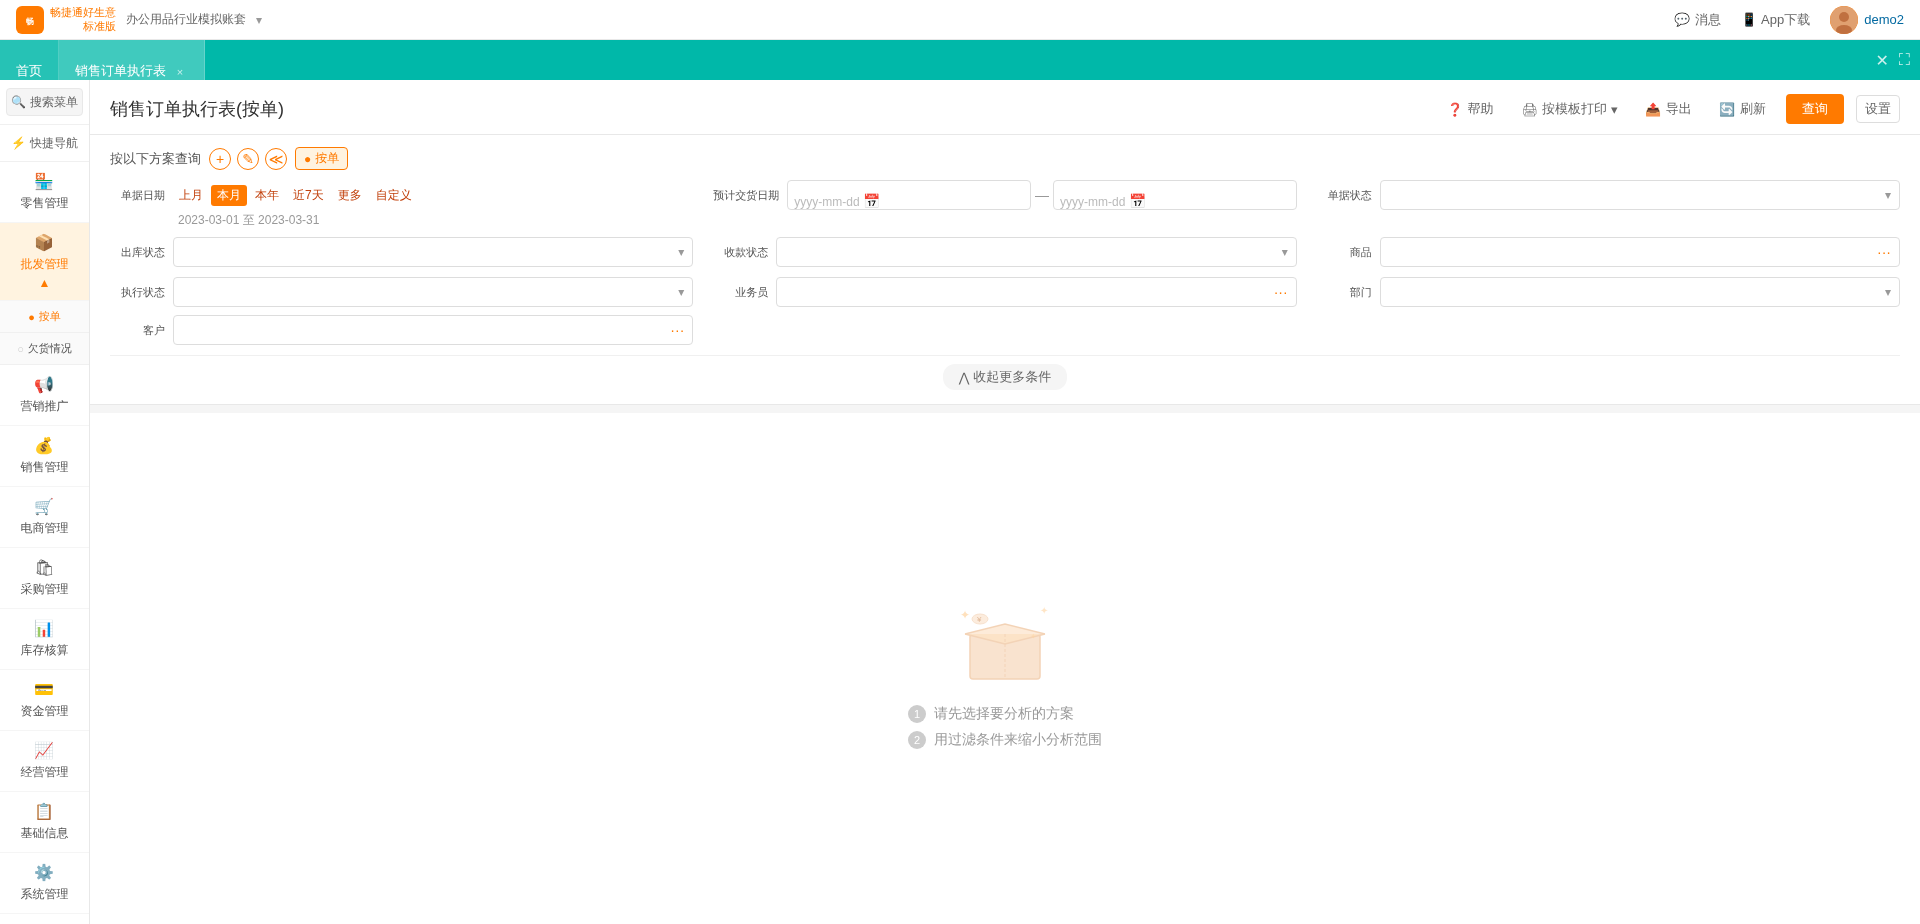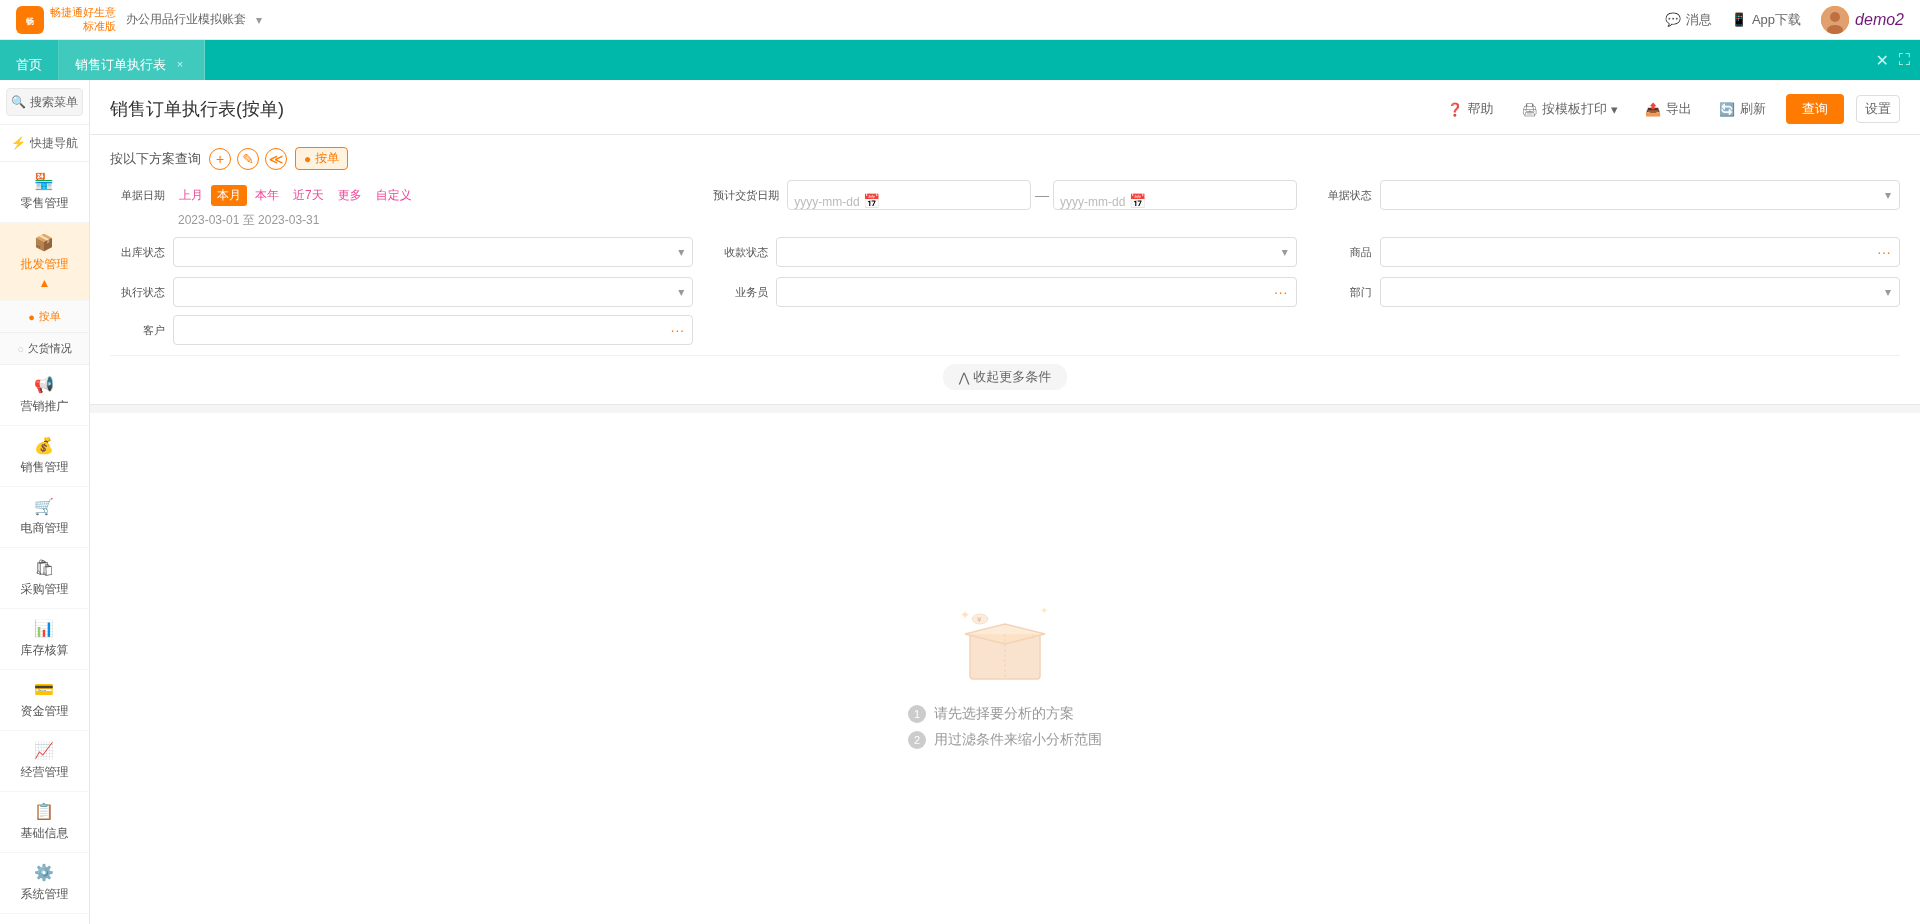--- a/index.html
+++ b/index.html
@@ -76,34 +76,34 @@
       height: 28px;
       border-radius: 50%;
       background: #ff7a00;
       display: flex;
       align-items: center;
       justify-content: center;
       color: white;
       font-size: 12px;
       overflow: hidden;
     }
-    .user-name { font-size: 16px; color: #701a75; font-style: italic; }
+    .user-name { font-size: 13px; color: #0369a1; }
 
     
     .tab-bar {
       height: 40px;
       background: #00b8a9;
       display: flex;
       align-items: stretch;
       flex-shrink: 0;
     }
     .tab-item {
       display: flex;
-      align-items: flex-start;
-      padding: 16px 16px;
+      align-items: flex-end;
+      padding: 0 16px;
       gap: 6px;
       cursor: pointer;
       font-size: 13px;
       color: rgba(255,255,255,0.85);
       border-right: 1px solid rgba(255,255,255,0.2);
     }
     .tab-item.home {
       background: rgba(255,255,255,0.15);
       color: white;
     }
@@ -372,21 +372,21 @@
     .ellipsis-btn { color: #ff7a00; font-size: 14px; cursor: pointer; }
     .date-period-tabs {
       display: flex;
       align-items: center;
       gap: 2px;
       flex-shrink: 0;
     }
     .period-tab {
       padding: 2px 6px;
       font-size: 12px;
-      color: #ec4899;
+      color: #c2410c;
       cursor: pointer;
       border-radius: 3px;
     }
     .period-tab.active {
       background: #ff7a00;
       color: white;
       border-radius: 3px;
     }
     .date-range-hint {
       font-size: 12px;

